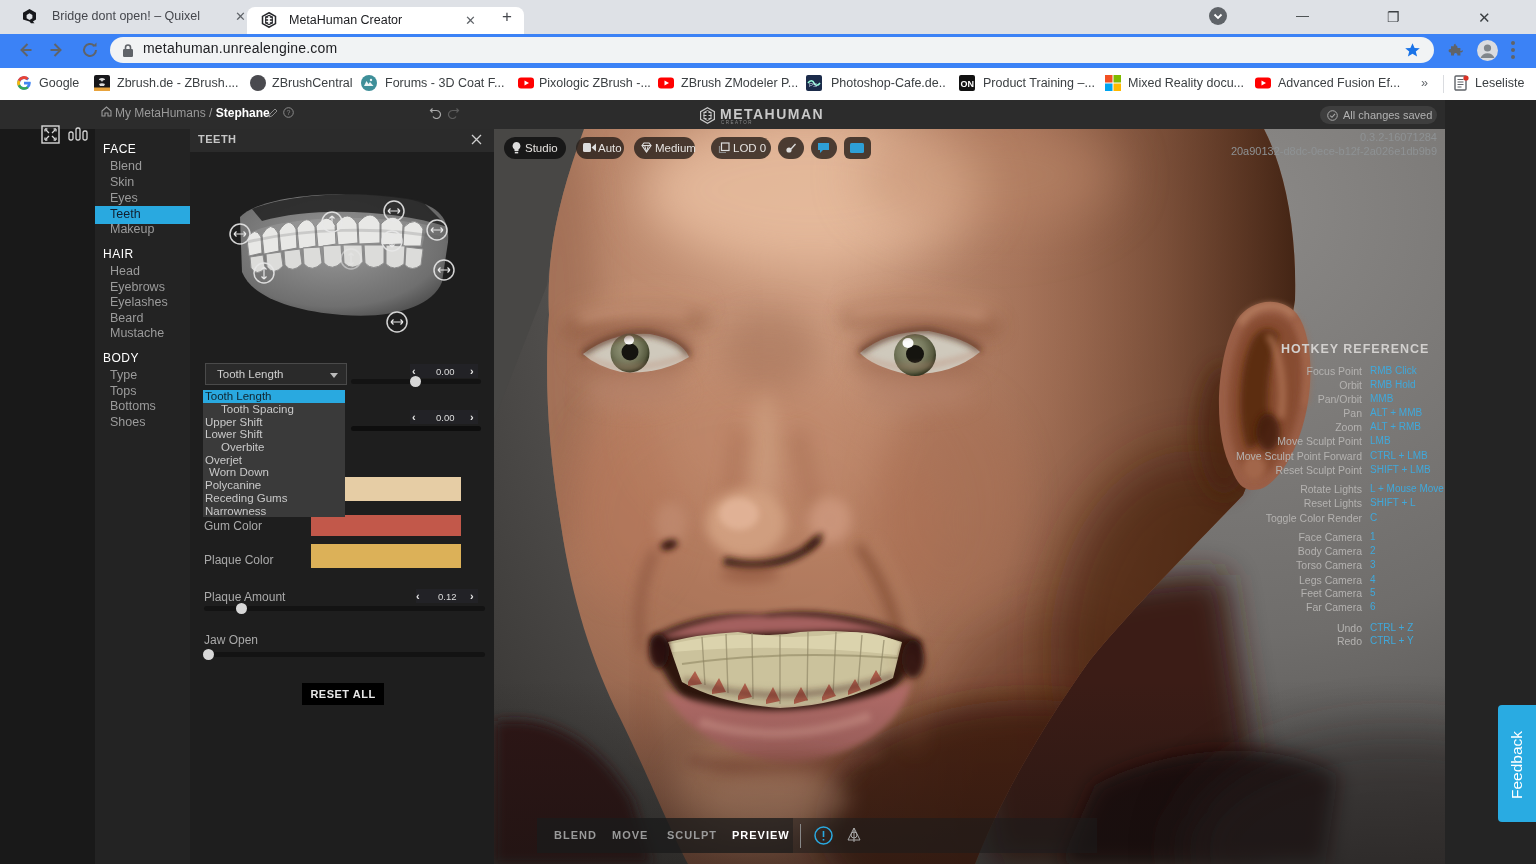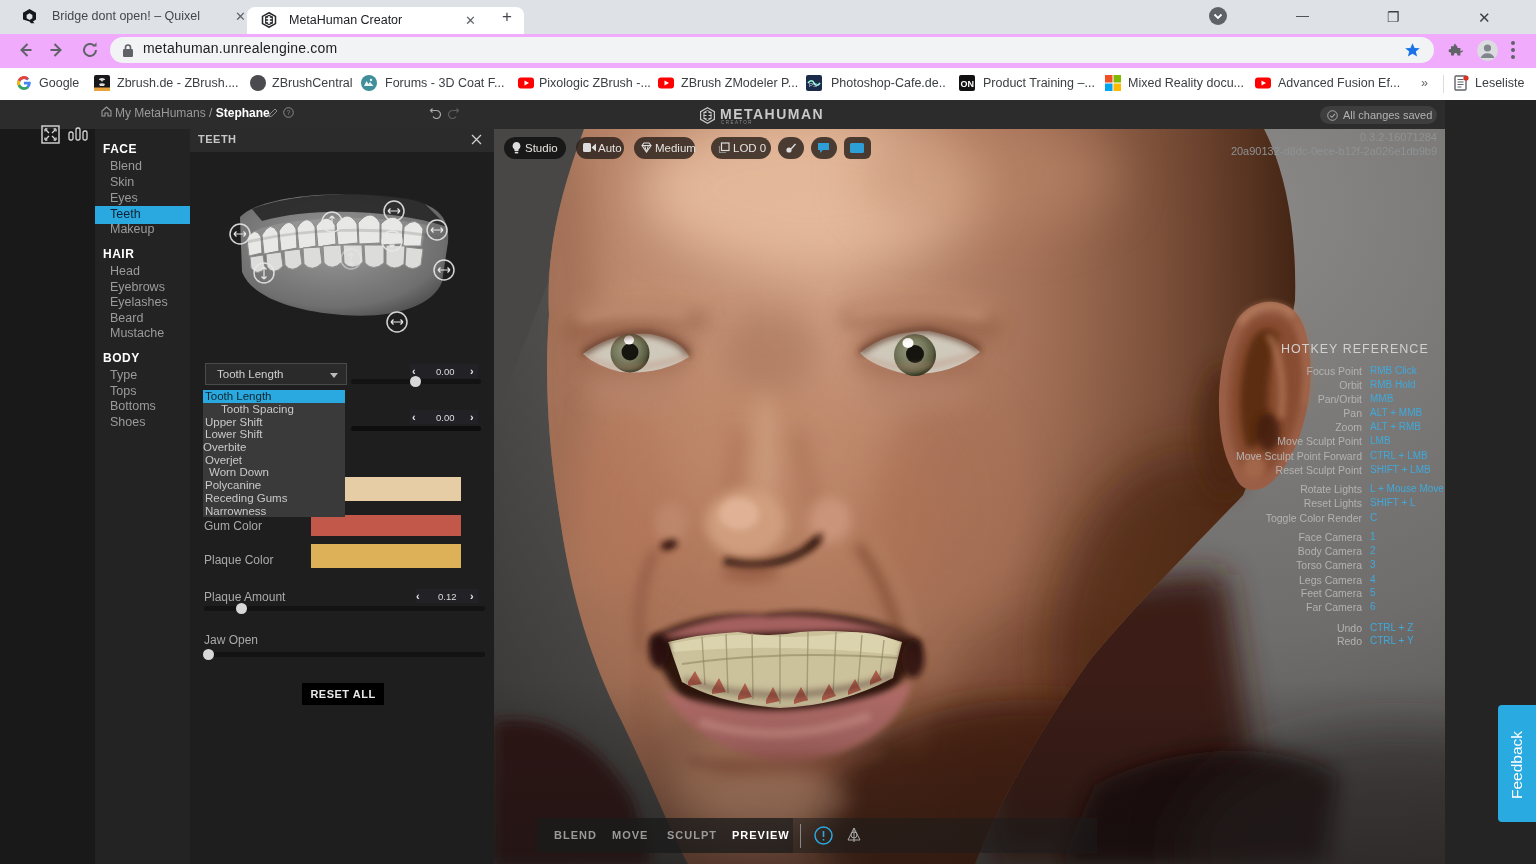--- a/index.html
+++ b/index.html
@@ -6,36 +6,36 @@
 .abs{position:absolute}
 #stage{position:relative;width:1536px;height:864px}
 
 #titlebar{position:absolute;left:0;top:0;width:1536px;height:34px;background:#dee1e6}
 .tab1{position:absolute;left:8px;top:0;width:239px;height:34px}
 .tabtxt{position:absolute;top:9px;font-size:12.5px;color:#45474d;white-space:nowrap}
 .tabx{position:absolute;top:9px;font-size:13px;color:#5f6368}
 #activetab{position:absolute;left:247px;top:7px;width:277px;height:27px;background:#fff;border-radius:8px 8px 0 0}
 #plusbtn{position:absolute;left:502px;top:7px;font-size:17px;color:#45474d}
 .winbtn{position:absolute;top:9px;font-size:13px;color:#3c4043}
-#navbar{position:absolute;left:0;top:34px;width:1536px;height:34px;background:#f0abfc}
+#navbar{position:absolute;left:0;top:34px;width:1536px;height:34px;background:#3b82f6}
 .navico{position:absolute;top:5px;color:#5f6368}
 #omni{position:absolute;left:110px;top:3px;width:1324px;height:26px;background:#f1f3f4;border-radius:13px}
 #urltxt{position:absolute;left:143px;top:6px;font-size:14px;color:#202124;letter-spacing:.2px}
 #bookmarks{position:absolute;left:0;top:68px;width:1536px;height:32px;background:#fff}
 .bm{position:absolute;top:8px;height:16px;font-size:12.5px;color:#3c4043;white-space:nowrap}
 .bmi{position:absolute;top:7px;width:16px;height:16px}
 
 #app{position:absolute;left:0;top:100px;width:1536px;height:764px;background:#1e1e1e}
 #appbar{position:absolute;left:0;top:0;width:1445px;height:29px;background:#2c2c2c}
 #rightstrip{position:absolute;left:1445px;top:0;width:91px;height:764px;background:#242424}
 #rail{position:absolute;left:0;top:29px;width:95px;height:735px;background:#191919}
 #sidebar{position:absolute;left:95px;top:29px;width:95px;height:735px;background:#232323}
 #panel{position:absolute;left:190px;top:29px;width:304px;height:735px;background:#1e1e1e}
 #panelhead{position:absolute;left:0;top:0;width:304px;height:23px;background:#2b2b2b}
-.sbh{position:absolute;left:8px;font-size:12px;font-weight:bold;color:#fff;letter-spacing:.5px}
+.sbh{position:absolute;left:8px;font-size:12px;font-weight:normal;color:#fff;letter-spacing:.5px}
 .sbi{position:absolute;left:15px;font-size:12.5px;color:#9b9b9b}
 #teethhl{position:absolute;left:0;top:77px;width:95px;height:18px;background:#29a9e0}
 .plabel{position:absolute;font-size:12px;color:#a9a9a9}
 .swatch{position:absolute;left:121px;width:150px;height:24px}
 .stepper{position:absolute;width:68px;height:14px;color:#ddd;font-size:10px;background:#222226}
 .stepper .ar{font-size:11px;font-weight:bold;color:#e8e8e8}
 .track{position:absolute;height:5px;background:#131313;border-radius:2.5px}
 .knob{position:absolute;width:11px;height:11px;border-radius:50%;background:#d8d8d8}
 
 #vp{position:absolute;left:494px;top:29px;width:951px;height:735px}
@@ -385,21 +385,21 @@
       <span class="plabel" style="left:14px;top:504px">Jaw Open</span>
       <div class="track" style="left:14px;top:523px;width:281px"></div>
       <div class="knob" style="left:13px;top:520px"></div>
       <div class="abs" style="left:112px;top:554px;width:82px;height:22px;background:#000000;text-align:center"><span style="font-size:11px;font-weight:bold;letter-spacing:.5px;color:#e8e8e8;line-height:22px">RESET ALL</span></div>
       
       <div class="abs" style="left:13px;top:261px;width:142px;height:127px;background:#3a3a3a;font-size:11.5px;color:#c9c9c9">
         <div style="height:13px;background:#29a9e0;color:#10242e;padding-left:2px;line-height:13px">Tooth Length</div>
         <div style="height:12.7px;padding-left:18px;line-height:12.7px">Tooth Spacing</div>
         <div style="height:12.7px;padding-left:2px;line-height:12.7px">Upper Shift</div>
         <div style="height:12.7px;padding-left:2px;line-height:12.7px">Lower Shift</div>
-        <div style="height:12.7px;padding-left:0;line-height:12.7px">Overbite</div>
+        <div style="height:12.7px;padding-left:18px;line-height:12.7px">Overbite</div>
         <div style="height:12.7px;padding-left:2px;line-height:12.7px">Overjet</div>
         <div style="height:12.7px;padding-left:6px;line-height:12.7px">Worn Down</div>
         <div style="height:12.7px;padding-left:2px;line-height:12.7px">Polycanine</div>
         <div style="height:12.7px;padding-left:2px;line-height:12.7px">Receding Gums</div>
         <div style="height:12.7px;padding-left:2px;line-height:12.7px">Narrowness</div>
       </div>
     </div>
     <div id="vp">
     <svg width="951" height="735" viewBox="494 129 951 735">
       <defs>
@@ -600,21 +600,21 @@
             <path d="M1 1h11v7H6L3 11V8H1z" fill="#2e9fd6"></path>
           </svg>
         </div>
     <div class="pill" style="left:350px;width:27px;border-radius:6px">
           <svg class="abs" style="left:6px;top:6px" width="14" height="10" viewBox="0 0 14 10">
             <rect width="14" height="10" rx="1.5" fill="#2e9fd6"></rect>
           </svg>
         </div>
     <div class="hk" style="right:8px;top:2px;color:#8e9294;font-size:11px">0.3.2-16071284</div>
     <div class="hk" style="right:8px;top:16px;color:#8e9294;font-size:11px">20a90132-d8dc-0ece-b12f-2a026e1db9b9</div>
-    <div class="hk" style="left:787px;top:213px;font-size:12.5px;font-weight:normal;letter-spacing:1px;color:#d2d0ce">HOTKEY REFERENCE</div>
+    <div class="hk" style="left:787px;top:213px;font-size:12.5px;font-weight:bold;letter-spacing:1px;color:#d2d0ce">HOTKEY REFERENCE</div>
     <div id="hotkeys">
       <div class="hk hkl" style="left:668px;top:236px;width:200px">Focus Point</div>
           <div class="hk hkv" style="left:876px;top:236px">RMB Click</div>
       <div class="hk hkl" style="left:668px;top:250px;width:200px">Orbit</div>
           <div class="hk hkv" style="left:876px;top:250px">RMB Hold</div>
       <div class="hk hkl" style="left:668px;top:264px;width:200px">Pan/Orbit</div>
           <div class="hk hkv" style="left:876px;top:264px">MMB</div>
       <div class="hk hkl" style="left:668px;top:278px;width:200px">Pan</div>
           <div class="hk hkv" style="left:876px;top:278px">ALT + MMB</div>
       <div class="hk hkl" style="left:668px;top:292px;width:200px">Zoom</div>

